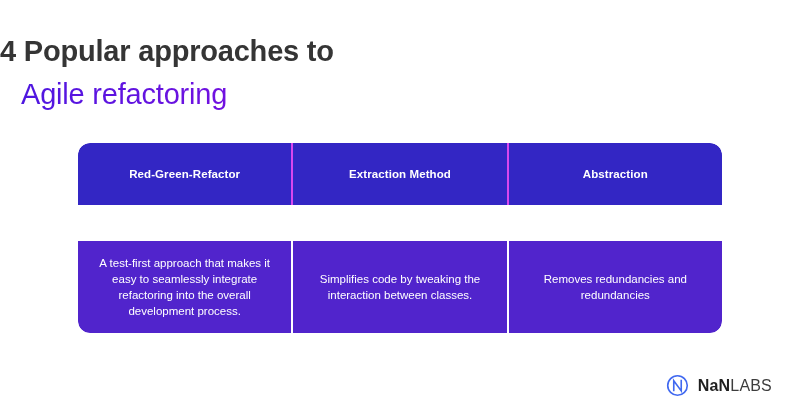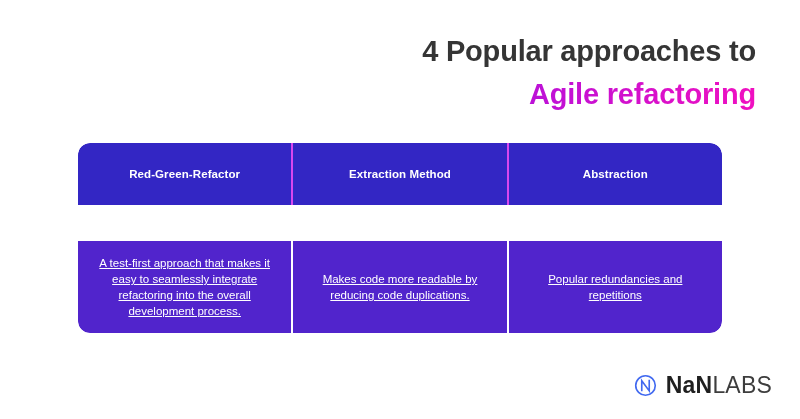--- a/index.html
+++ b/index.html
@@ -12,43 +12,44 @@
     height: 419px;
     overflow: hidden;
     font-family: "Liberation Sans", sans-serif;
     position: relative;
   }
 
   
   .title-block {
     position: absolute;
     top: 32px;
-    left: 16px;
+    left: 0;
     width: 740px;
-    text-align: right;
+    text-align: left;
   }
   .title-line-1 {
     font-size: 29px;
     font-weight: bold;
     color: #353535;
     letter-spacing: -0.2px;
     line-height: 38px;
     display: block;
   }
   .title-line-2 {
     font-size: 29px;
-    font-weight: bold;
+    font-weight: normal;
     line-height: 38px;
     display: block;
     margin-top: 5px;
     letter-spacing: -0.2px;
     background-image: linear-gradient(90deg, #4A17E0 0%, #7B0FE0 38%, #B911D8 68%, #F010C0 100%);
     -webkit-background-clip: text;
     background-clip: text;
     color: transparent;
+    padding-left: 21px;
     -webkit-text-fill-color: transparent;
   }
 
   
   .table-wrap {
     position: absolute;
     left: 78px;
     top: 143px;
     width: 644px;
     height: 190px;
@@ -96,21 +97,20 @@
     display: flex;
     align-items: center;
     justify-content: center;
     color: #ffffff;
     font-size: 11.5px;
     font-weight: normal;
     line-height: 16px;
     text-align: center;
     padding: 8px 14px;
     box-sizing: border-box;
-    text-decoration: underline;
   }
   .body-cell + .body-cell {
     border-left: 2px solid #ffffff;
   }
   .header-row .header-cell:first-child { border-top-left-radius: 12px; }
   .header-row .header-cell:last-child  { border-top-right-radius: 12px; }
   .body-row .body-cell:first-child { border-bottom-left-radius: 12px; }
   .body-row .body-cell:last-child  { border-bottom-right-radius: 12px; }
 
   
@@ -122,21 +122,21 @@
     align-items: center;
     gap: 9px;
   }
   .logo-mark {
     width: 23px;
     height: 23px;
     flex: 0 0 auto;
     display: block;
   }
   .logo-text {
-    font-size: 23px;
+    font-size: 16px;
     letter-spacing: 0.2px;
     white-space: nowrap;
     line-height: 23px;
   }
   .logo-nan {
     font-weight: bold;
     color: #1F1F1F;
   }
   .logo-labs {
     font-weight: normal;
@@ -155,22 +155,22 @@
   <div class="table">
 
     <div class="header-row">
       <div class="header-cell">Red-Green-Refactor</div>
       <div class="header-cell">Extraction Method</div>
       <div class="header-cell">Abstraction</div>
     </div>
 
     <div class="body-row">
       <div class="body-cell">A test-first approach that makes it easy to seamlessly integrate refactoring into the overall development process.</div>
-      <div class="body-cell">Makes code more readable by reducing code duplications.</div>
-      <div class="body-cell">Popular redundancies and repetitions</div>
+      <div class="body-cell">Simplifies code by tweaking the interaction between classes.</div>
+      <div class="body-cell">Removes redundancies and redundancies</div>
     </div>
 
   </div>
 </div>
 
 <div class="logo">
   <svg class="logo-mark" viewBox="0 0 24 24">
     <circle cx="12" cy="12" r="10.2" fill="none" stroke="#4169F0" stroke-width="1.7"></circle>
     <path d="M8.1 17.2 V7.0 L15.9 17.6 V6.8" fill="none" stroke="#4169F0" stroke-width="1.7" stroke-linecap="square" stroke-linejoin="miter"></path>
   </svg>

